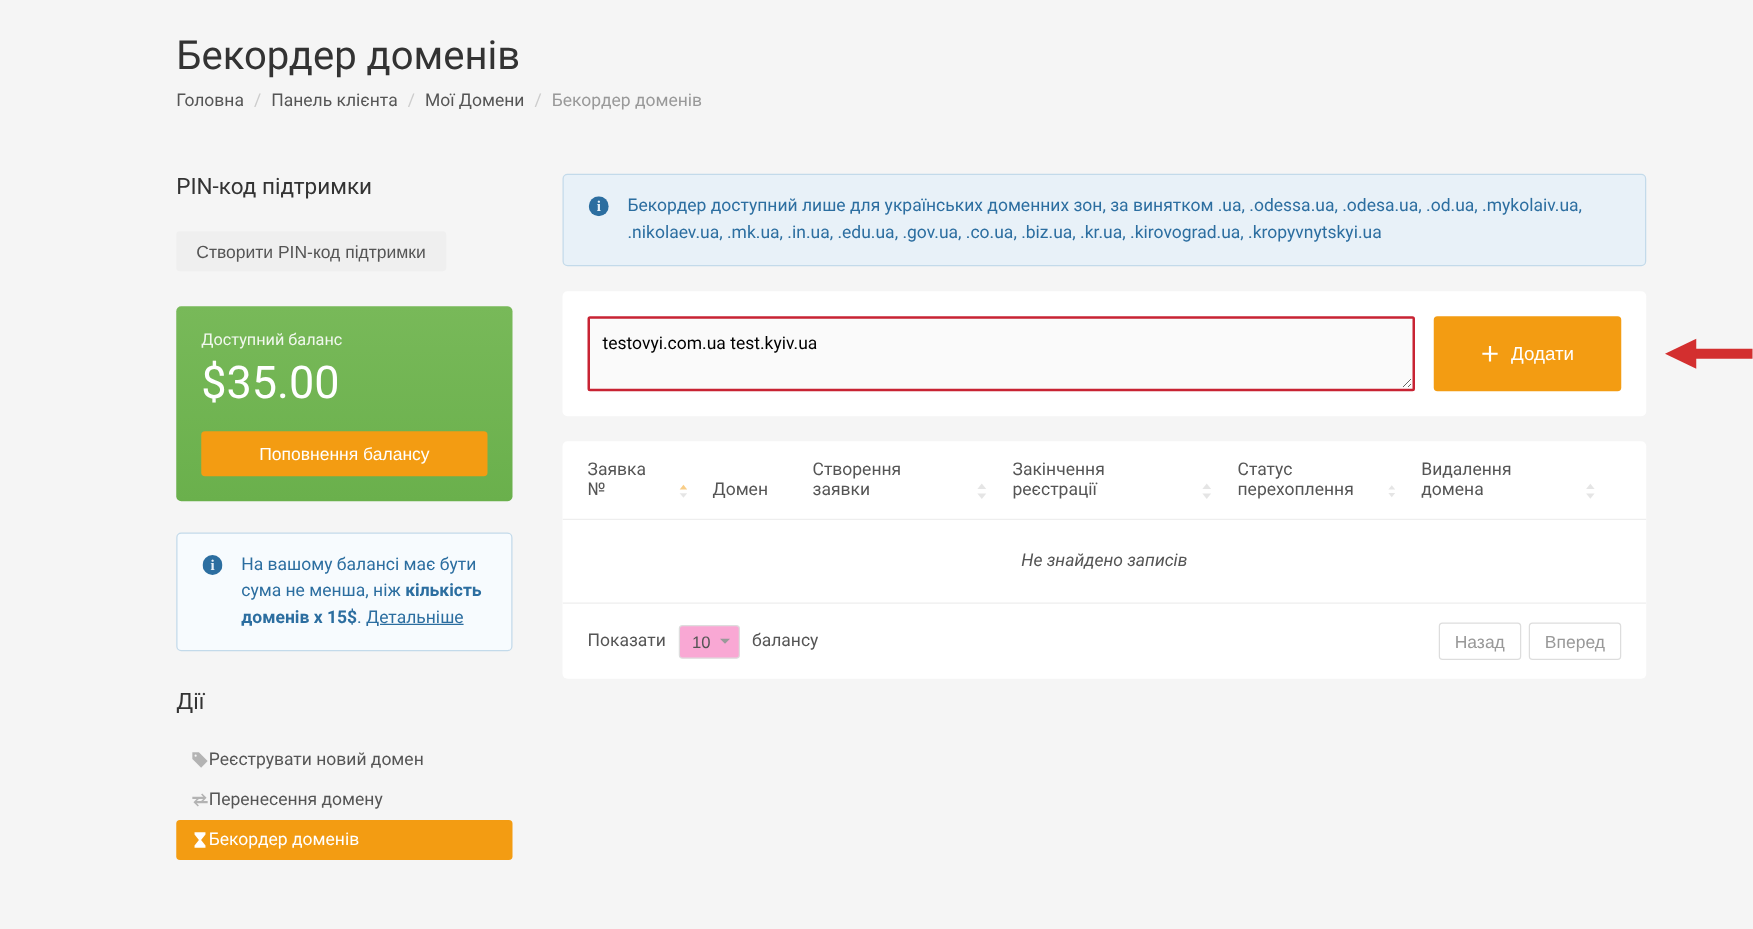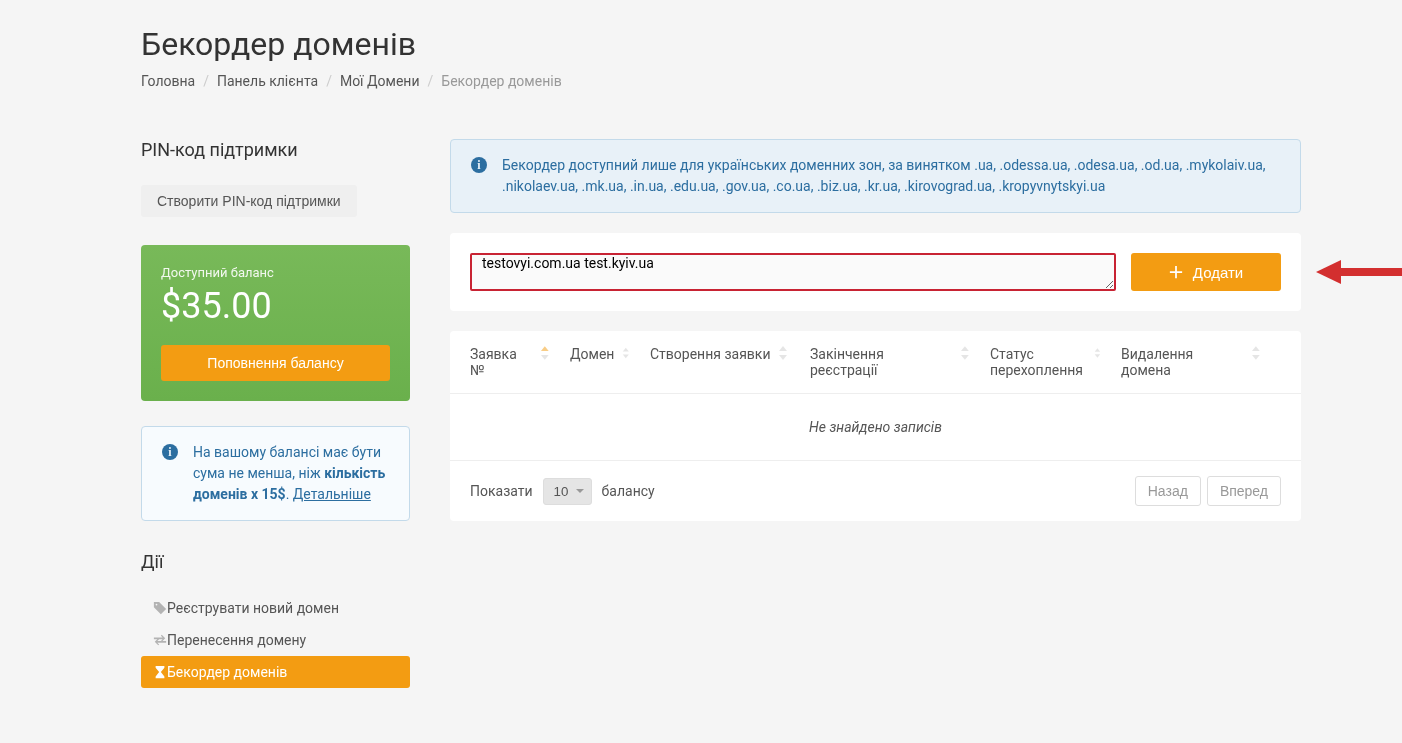--- a/index.html
+++ b/index.html
@@ -198,21 +198,21 @@
     .input-row {
       display: flex;
       gap: 15px;
       align-items: stretch;
     }
     
     .domain-textarea {
       flex: 1;
       border: 2px solid #c82333;
       background: #fafafa;
-      padding: 0 10px;
+      padding: 12px 10px;
       font-family: inherit;
       font-size: 14px;
       resize: both;
       min-height: 38px;
       border-radius: 2px;
     }
     
     .btn-add {
       background: #f39c12;
       color: #fff;
@@ -248,22 +248,22 @@
     }
     
     .table-header {
       display: flex;
       padding: 15px 20px;
       border-bottom: 1px solid #eee;
     }
     
     .th {
       display: flex;
-      align-items: flex-start;
-      gap: 8px;
+      align-items: flex-end;
+      gap: 24px;
       color: #555;
       font-size: 14px;
       padding-right: 20px;
     }
     
     .th-1 { width: 100px; }
     .th-2 { width: 80px; }
     .th-3 { width: 160px; }
     .th-4 { width: 180px; }
     .th-5 { width: 160px; }
@@ -298,21 +298,21 @@
       display: flex;
       align-items: center;
       gap: 10px;
       color: #555;
     }
     
     .page-size-select {
       padding: 5px 22px 5px 10px;
       border: 1px solid #ddd;
       border-radius: 3px;
-      background: #e5e5e5;
+      background: #f9a8d4;
       color: #555;
       appearance: none;
       position: relative;
     }
     
     .select-wrapper {
       position: relative;
       display: inline-block;
     }
     

